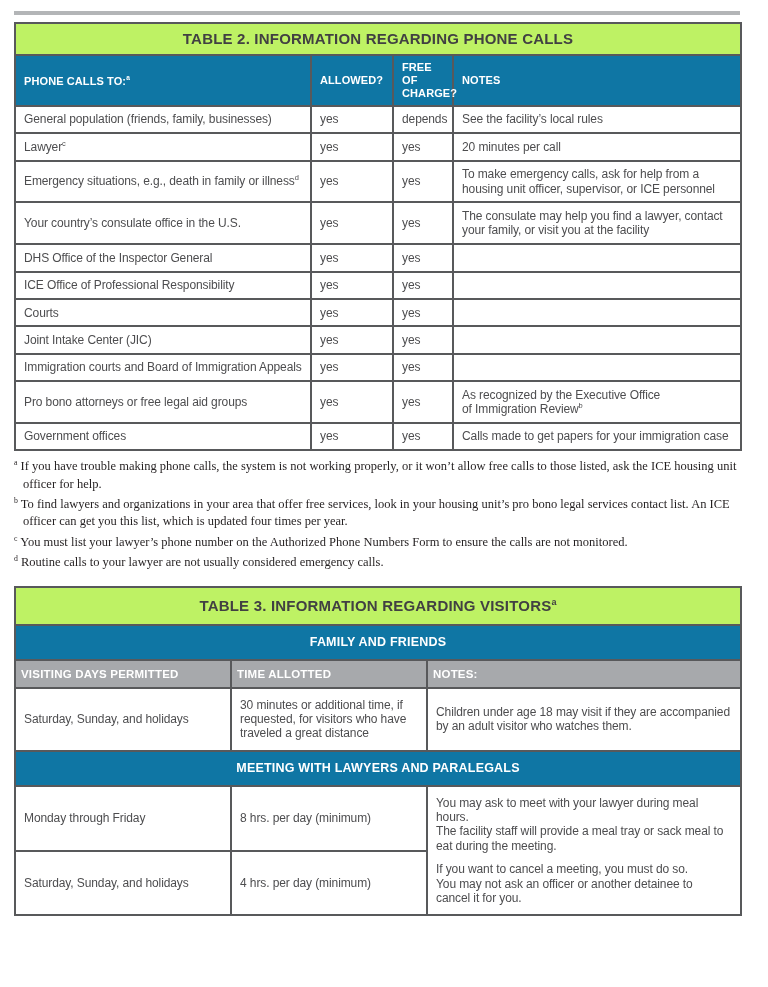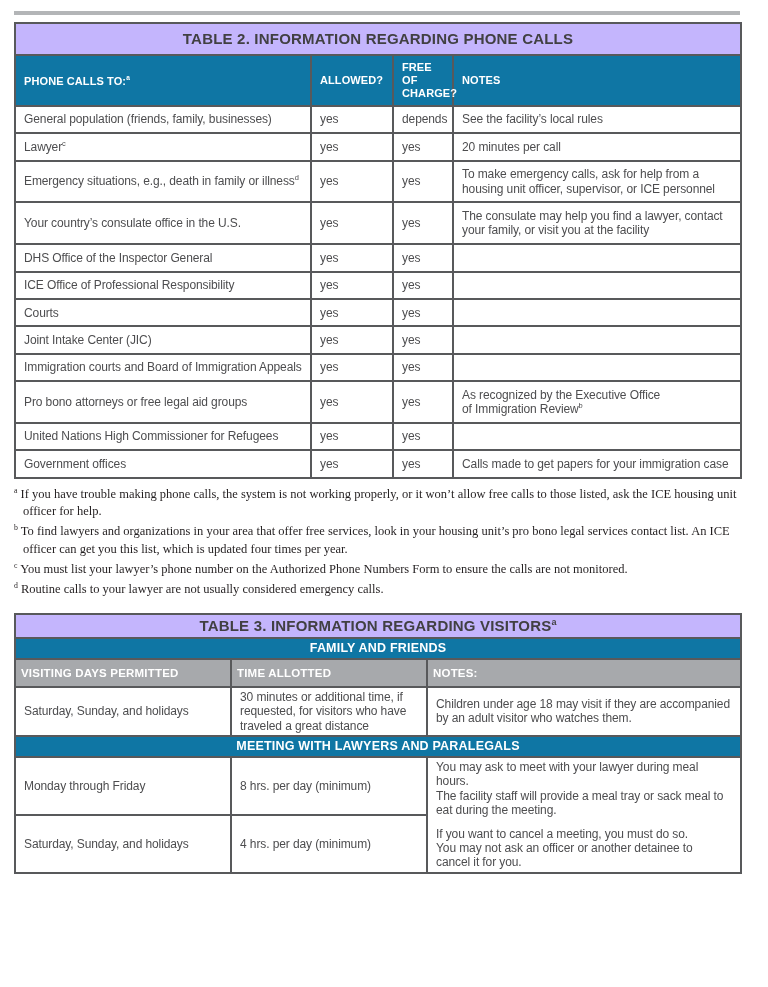--- a/index.html
+++ b/index.html
@@ -12,21 +12,21 @@
   .page { padding: 11px 14px 0 14px; width: 768px; }
 
   .top-rule { height: 4px; width: 726px; background: #B3B5B7; margin-bottom: 7px; }
 
   table { border-collapse: collapse; table-layout: fixed; width: 726px; }
   table, th, td { border: 2px solid #58595B; }
 
   .table-title {
     text-align: center; font-weight: bold; font-size: 15px;
     color: #414042; letter-spacing: 0.2px;
-    padding: 6px 4px; background: #c4b5fd;
+    padding: 6px 4px; background: #bef264;
   }
   .table-title sup, .hdr sup { font-size: 60%; vertical-align: super; }
 
   
   .blue-bg { background: #0F76A4; color: #ffffff; }
   th.hdr {
     text-align: left; font-size: 11px; font-weight: bold;
     padding: 5px 8px; line-height: 1.18; letter-spacing: 0.1px;
   }
   .band {
@@ -40,21 +40,21 @@
   }
 
   td {
     font-size: 12px; letter-spacing: -0.1px; line-height: 1.2;
     vertical-align: middle; padding: 5.5px 6px 5.5px 8px;
   }
   td.nowrap { white-space: nowrap; overflow: hidden; }
   td.preline, td.preline span { white-space: pre-line; }
   td sup { font-size: 62%; vertical-align: super; }
 
-  .t3 td { padding: 2px 8px; }
+  .t3 td { padding: 9px 8px; }
   .t3 .notes-merged p { white-space: pre-line; }
   .t3 .notes-merged p + p { margin-top: 9px; }
 
   .footnotes { margin: 7px 0 14px 0; width: 730px; }
   .footnote {
     font-family: "Liberation Serif", serif; color: #231F20;
     font-size: 12.5px; line-height: 1.38;
     padding-left: 9px; text-indent: -9px; margin-bottom: 3px;
   }
   .footnote sup { font-size: 62%; vertical-align: super; }
@@ -141,26 +141,20 @@
       <td class="preline"><span></span></td>
     </tr>
     <tr>
       <td class="nowrap"><span>Pro bono attorneys or free legal aid groups</span><sup></sup></td>
       <td>yes</td>
       <td>yes</td>
       <td class="preline"><span>As recognized by the Executive Office
 of Immigration Review</span><sup>b</sup></td>
     </tr>
     <tr>
-      <td class="nowrap"><span>United Nations High Commissioner for Refugees</span><sup></sup></td>
-      <td>yes</td>
-      <td>yes</td>
-      <td class="preline"><span></span></td>
-    </tr>
-    <tr>
       <td class="nowrap"><span>Government offices</span><sup></sup></td>
       <td>yes</td>
       <td>yes</td>
       <td class="preline"><span>Calls made to get papers for your immigration case</span></td>
     </tr>
   </tbody>
     </table>
 
   <div class="footnotes">
     <p class="footnote"><sup>a</sup> <span>If you have trouble making phone calls, the system is not working properly, or it won’t allow free calls to those listed, ask the ICE housing unit officer for help.</span></p>

